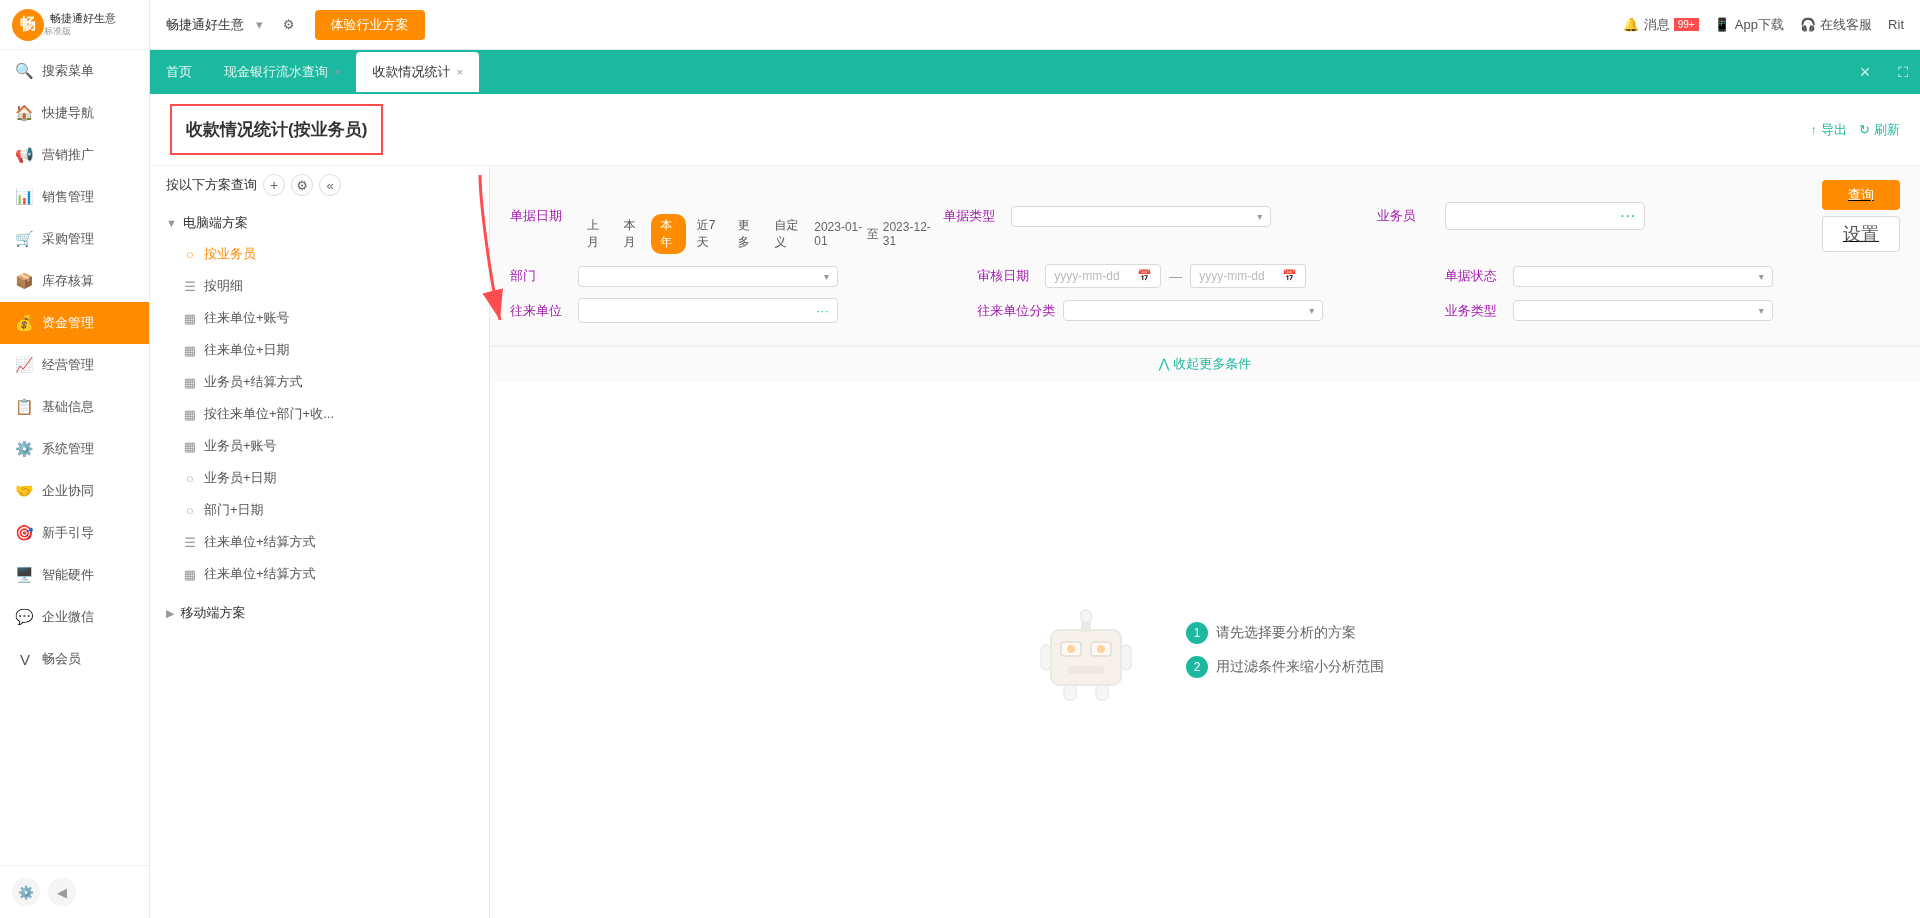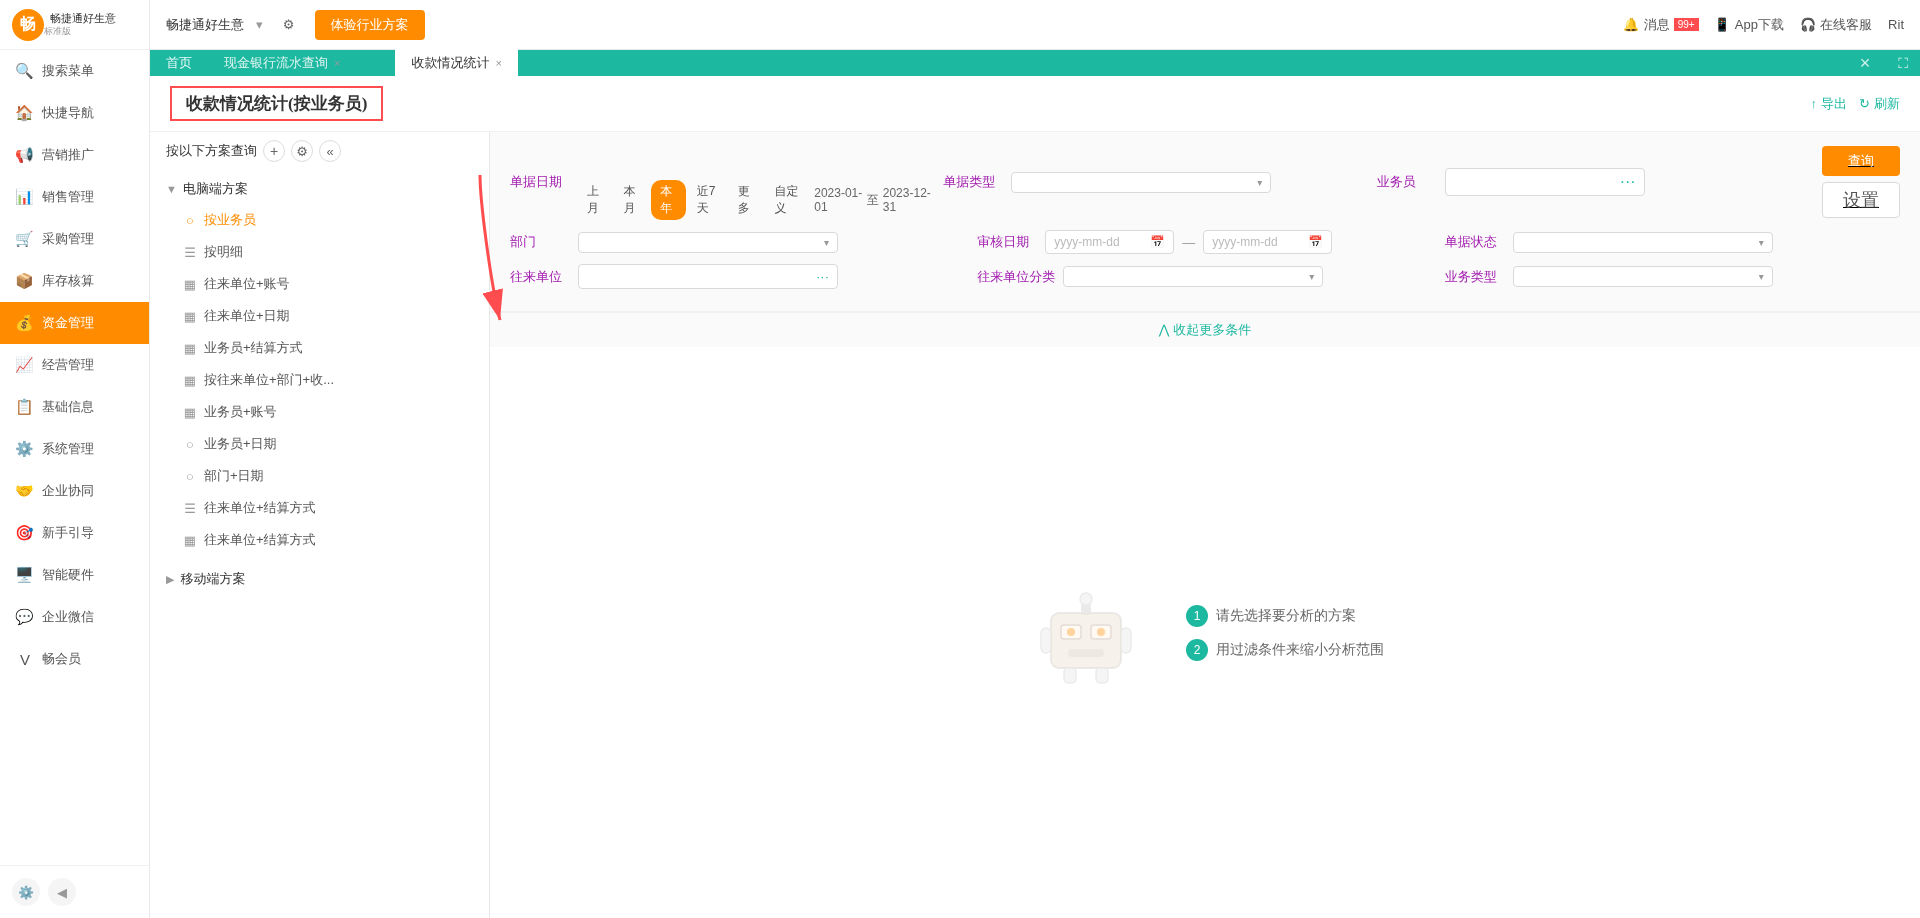--- a/index.html
+++ b/index.html
@@ -25,23 +25,23 @@
     .topbar { height: 50px; background: #fff; display: flex; align-items: center; padding: 0 16px; border-bottom: 1px solid #e8e8e8; gap: 12px; }
     .topbar-breadcrumb { font-size: 13px; color: #333; }
     .topbar-spacer { flex: 1; }
     .topbar-actions { display: flex; align-items: center; gap: 16px; }
     .topbar-action { display: flex; align-items: center; gap: 4px; font-size: 13px; color: #555; cursor: pointer; }
     .topbar-action .badge { background: #ff4d4f; color: white; font-size: 10px; padding: 1px 4px; border-radius: 0; }
     .trial-btn { background: #ff8c00; color: white; padding: 6px 16px; border-radius: 4px; font-size: 13px; cursor: pointer; border: none; }
     .gear-btn { width: 28px; height: 28px; display: flex; align-items: center; justify-content: center; cursor: pointer; color: #666; }
 
     
-    .tabbar { height: 26px; background: #1db8a0; display: flex; align-items: center; padding: 0 0; position: relative; }
+    .tabbar { height: 44px; background: #1db8a0; display: flex; align-items: center; padding: 0 0; position: relative; }
     .tab { display: flex; align-items: center; padding: 0 16px; height: 40px; font-size: 13px; color: rgba(255,255,255,0.85); cursor: pointer; gap: 6px; }
-    .tab.active { background: #fff; color: #333; border-radius: 4px 4px 0 0; margin-left: 39px; }
+    .tab.active { background: #fff; color: #333; border-radius: 4px 4px 0 0; }
     .tab-home { padding: 0 16px; color: rgba(255,255,255,0.9); }
     .tab-close { font-size: 11px; color: #999; cursor: pointer; }
     .tabbar-close { margin-left: auto; padding: 0 16px; color: rgba(255,255,255,0.8); cursor: pointer; font-size: 18px; }
     .tabbar-expand { padding: 0 12px; color: rgba(255,255,255,0.8); cursor: pointer; font-size: 14px; }
 
     
     .content { flex: 1; background: #fff; display: flex; flex-direction: column; overflow: hidden; }
 
     
     .page-header { padding: 10px 20px; display: flex; align-items: center; border-bottom: 1px solid #f0f0f0; }
@@ -59,21 +59,21 @@
     .filter-row { display: flex; align-items: center; margin-bottom: 10px; gap: 12px; }
     .filter-group { display: flex; align-items: center; gap: 8px; flex: 1; }
     .filter-label { font-size: 13px; color: #a21caf; white-space: nowrap; min-width: 60px; }
     .filter-date-group { display: flex; align-items: center; gap: 6px; margin-top: 36px; }
     .date-quick-btns { display: flex; gap: 2px; }
     .date-quick-btn { padding: 2px 8px; font-size: 12px; color: #555; cursor: pointer; border: 1px solid transparent; border-radius: 2px; }
     .date-quick-btn.active { background: #ff8c00; color: white; border-radius: 10px; }
     .date-range { display: flex; align-items: center; gap: 4px; font-size: 12px; color: #666; }
     .filter-select { border: 1px solid #d9d9d9; border-radius: 4px; padding: 4px 8px; font-size: 13px; background: #fff; min-width: 180px; display: flex; align-items: center; justify-content: space-between; cursor: pointer; }
     .filter-select-wide { min-width: 260px; }
-    .filter-date-input { border: 1px solid #d9d9d9; border-radius: 4px; padding: 4px 8px; font-size: 12px; background: #fff; width: 129px; color: #bbb; display: flex; align-items: center; gap: 4px; }
+    .filter-date-input { border: 1px solid #d9d9d9; border-radius: 4px; padding: 4px 8px; font-size: 12px; background: #fff; width: 116px; color: #bbb; display: flex; align-items: center; gap: 4px; }
     .filter-dash { color: #999; }
     .filter-more { color: #1db8a0; cursor: pointer; font-size: 13px; }
     .chevron-down { color: #999; font-size: 10px; }
 
     
     .filter-actions { display: flex; flex-direction: column; gap: 6px; margin-left: 12px; text-decoration: underline; }
     .query-btn { background: #ff8c00; color: white; border: none; padding: 6px 20px; border-radius: 4px; cursor: pointer; font-size: 13px; }
     .set-btn { background: #fff; color: #555; border: 1px solid #d9d9d9; padding: 5px 20px; border-radius: 4px; cursor: pointer; font-size: 18px; }
 
     
@@ -223,21 +223,21 @@
       <span>收款情况统计</span>
       <span class="tab-close">×</span>
     </div>
     <div class="tabbar-close">×</div>
     <div class="tabbar-expand">⛶</div>
   </div>
 
   <div class="content">
 
     <div class="page-header">
-      <div style="border: 2px solid #ff4d4f; padding: 4px 8px; font-family: Liberation Serif, serif;">
+      <div style="border: 2px solid #ff4d4f; padding: 12px 8px;">
         <span class="page-title" style="border:none;font-size:17px;font-weight:bold;">收款情况统计(按业务员)</span>
       </div>
       <div class="page-header-actions">
         <div class="export-btn">
           <span>↑</span>
           <span>导出</span>
         </div>
         <div class="refresh-btn">
           <span>↻</span>
           <span>刷新</span>

